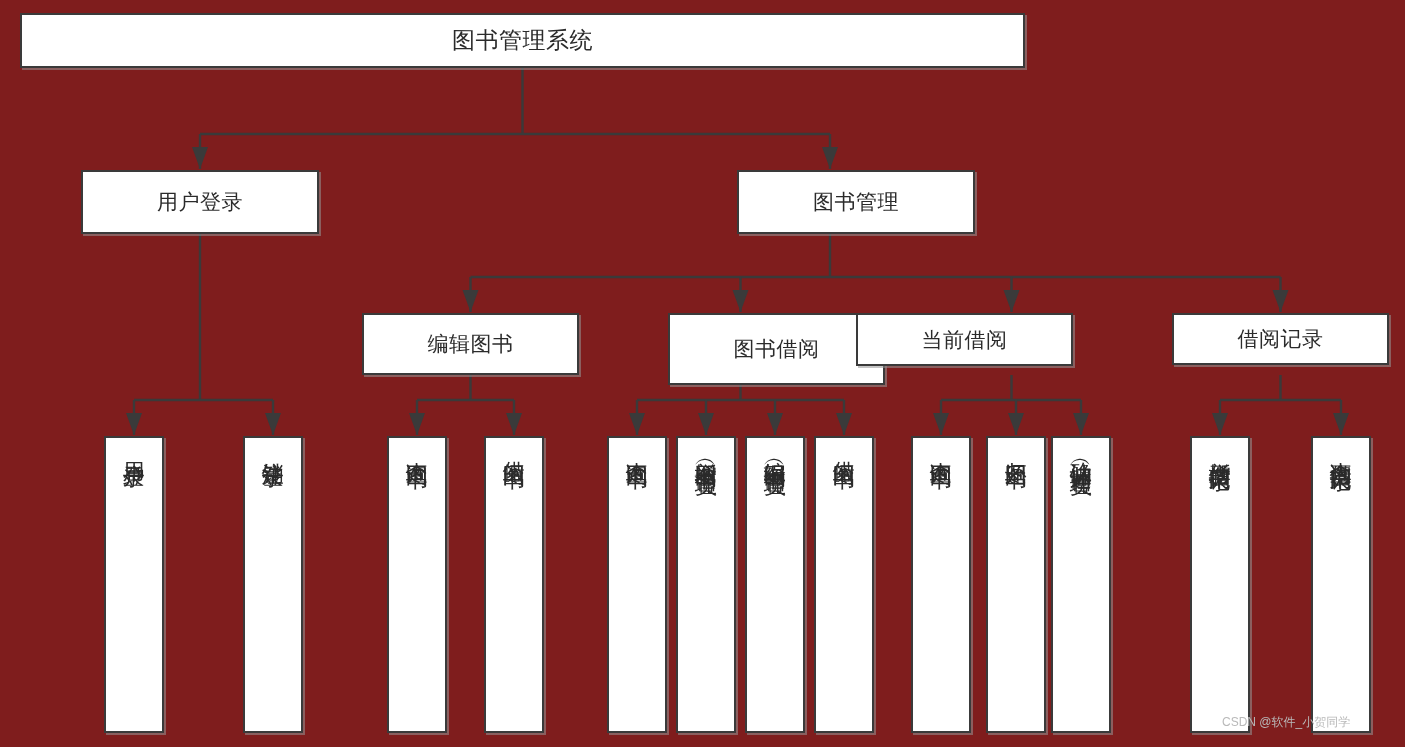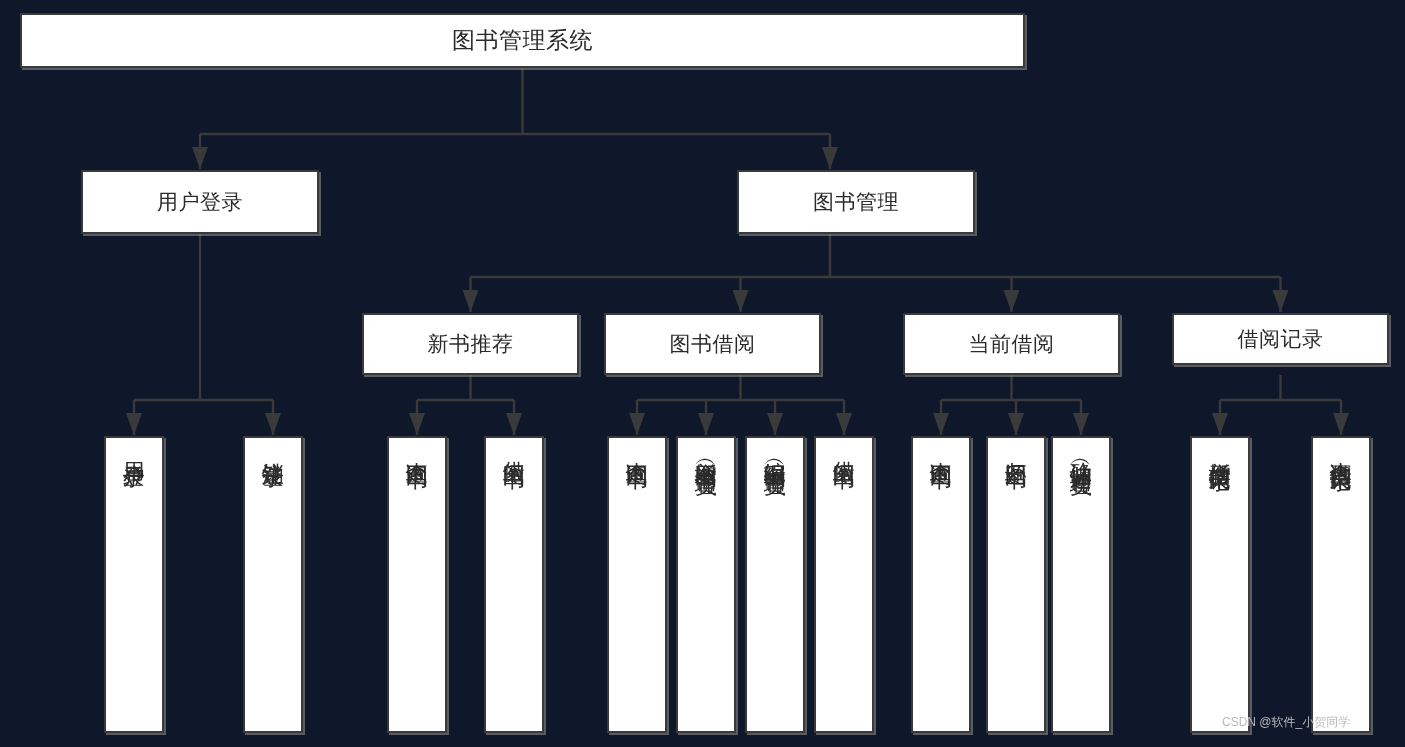--- a/index.html
+++ b/index.html
@@ -1,18 +1,18 @@
 <!DOCTYPE html>
 <html><head>
 <meta charset="utf-8">
 <style>
   html,body{margin:0;padding:0;background:#ffffff;}
   body{width:1405px;height:747px;overflow:hidden;
        font-family:"Liberation Sans","DejaVu Sans",sans-serif;}
-  #stage{position:relative;width:1405px;height:747px;background:#0f172a;}
+  #stage{position:relative;width:1405px;height:747px;background:#7f1d1d;}
   svg#wires{position:absolute;left:0;top:0;width:1405px;height:747px;}
   .node{position:absolute;box-sizing:border-box;background:#ffffff;
         border:2px solid #3a3a3a;display:flex;align-items:center;
         justify-content:center;box-shadow:2px 2px 0 0 rgba(150,150,150,.55);}
   .node .lbl{color:#2b2b2b;letter-spacing:.5px;white-space:pre;}
   .lv0 .lbl{font-size:23px;}
   .lv1 .lbl{font-size:21px;}
   .lv2 .lbl{font-size:21px;}
   .leaf{align-items:flex-start;padding-top:6px;}
   .leaf .lbl{writing-mode:vertical-rl;text-orientation:upright;
@@ -86,26 +86,26 @@
       <div class="node lv0" style="left: 20px; top: 13px; width: 1005px; height: 55px;">
         <span class="lbl">图书管理系统</span>
       </div>
       <div class="node lv1" style="left: 81px; top: 170px; width: 238px; height: 64px;">
         <span class="lbl">用户登录</span>
       </div>
       <div class="node lv1" style="left: 711px; top: 170px; width: 238px; height: 64px; margin-left: 26px;">
         <span class="lbl">图书管理</span>
       </div>
       <div class="node lv2" style="left: 362px; top: 313px; width: 217px; height: 62px;">
-        <span class="lbl">新书推荐</span>
+        <span class="lbl">编辑图书</span>
       </div>
-      <div class="node lv2" style="left: 604px; top: 313px; width: 217px; height: 62px;">
+      <div class="node lv2" style="left: 668px; top: 313px; width: 217px; height: 72px;">
         <span class="lbl">图书借阅</span>
       </div>
-      <div class="node lv2" style="left: 903px; top: 313px; width: 217px; height: 62px;">
+      <div class="node lv2" style="left: 856px; top: 313px; width: 217px; height: 53px;">
         <span class="lbl">当前借阅</span>
       </div>
       <div class="node lv2" style="left: 1172px; top: 313px; width: 217px; height: 52px;">
         <span class="lbl">借阅记录</span>
       </div>
       <div class="node leaf" style="left: 104px; top: 436px; width: 60px; height: 297px;">
         <span class="lbl">用户登录</span>
       </div>
       <div class="node leaf" style="left: 243px; top: 436px; width: 60px; height: 297px;">
         <span class="lbl">注销登录</span>

